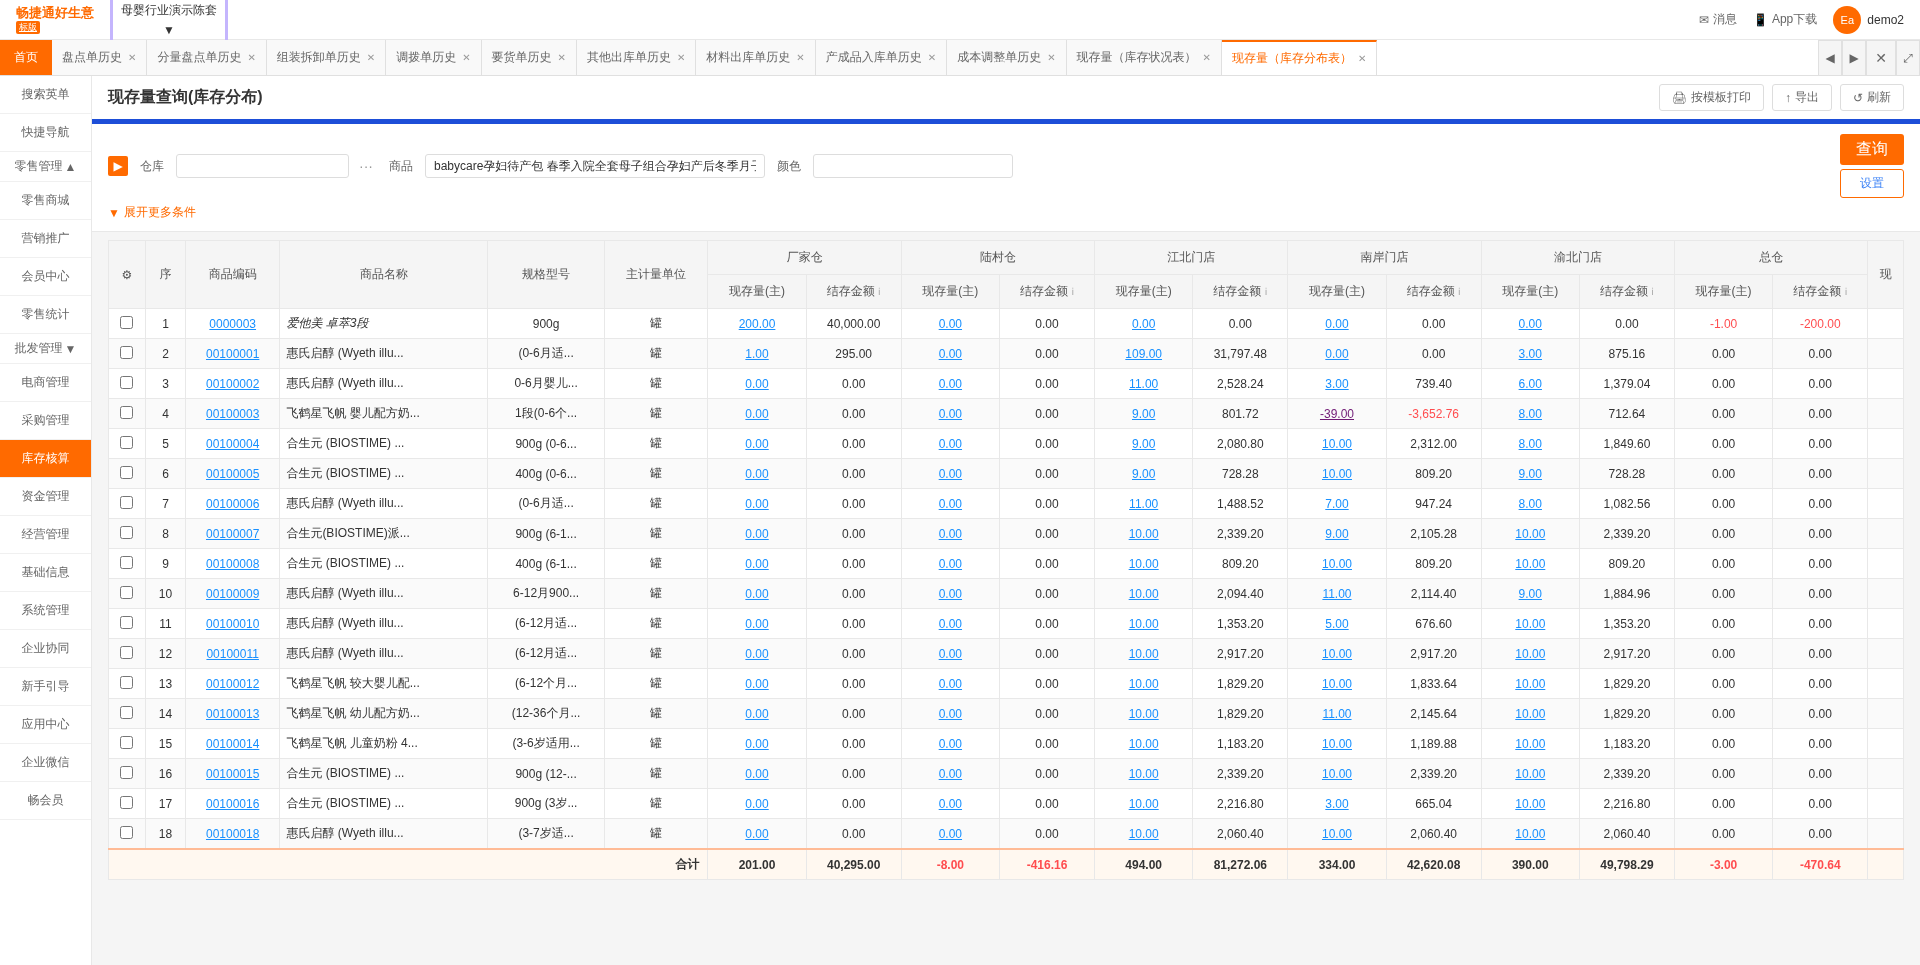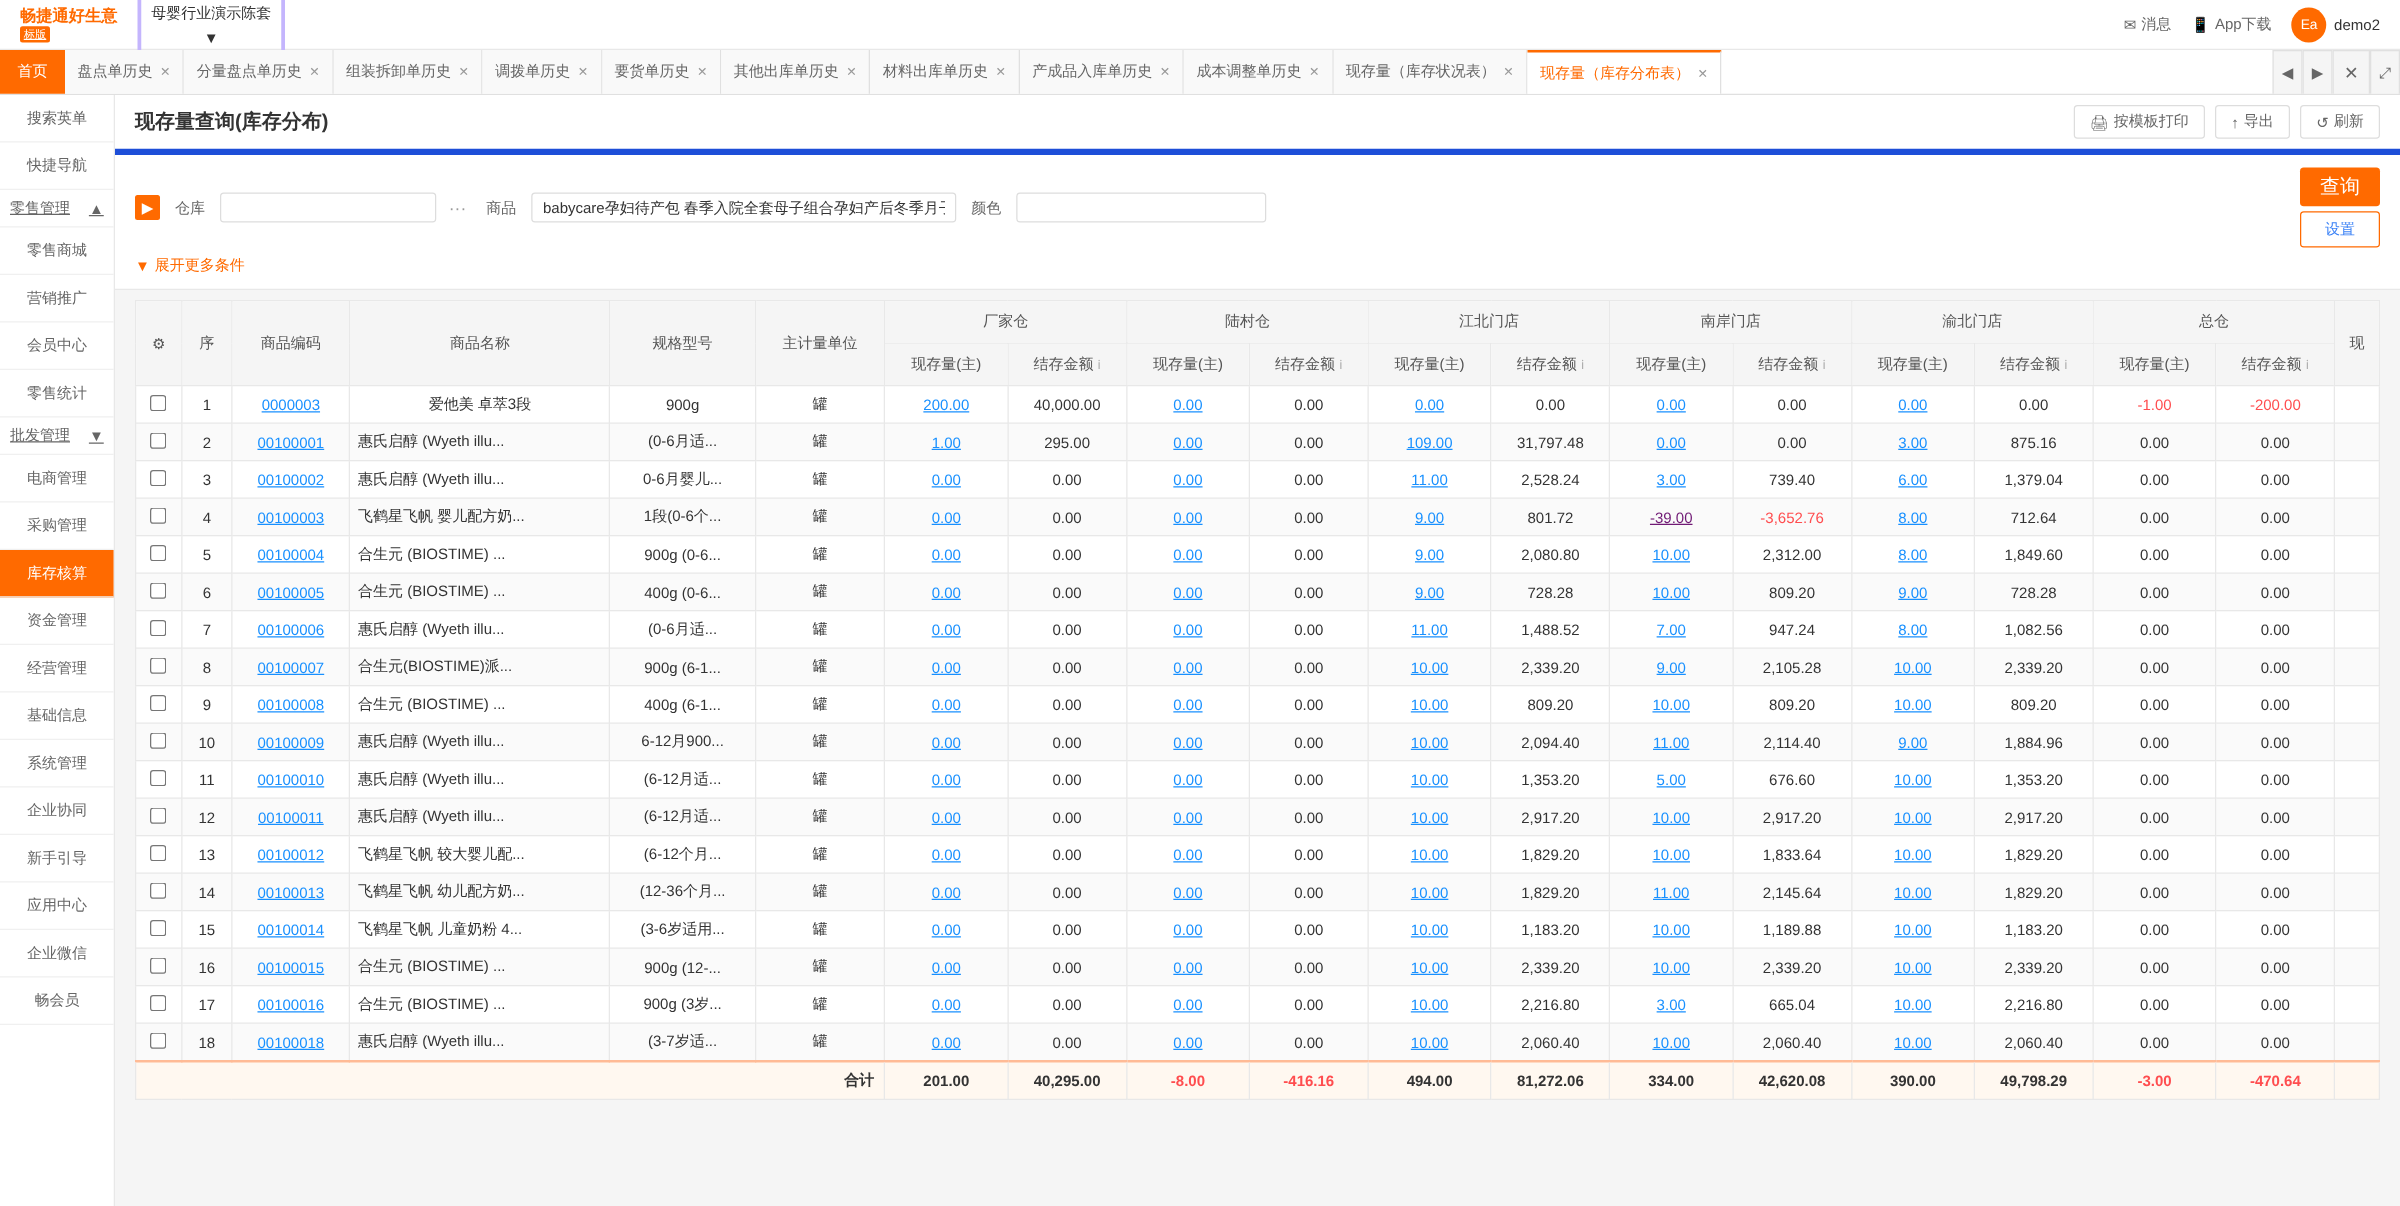--- a/index.html
+++ b/index.html
@@ -25,21 +25,21 @@
     .tab-home { padding: 0 14px; color: #fff; background: #ff6a00; height: 36px; display: flex; align-items: center; flex-shrink: 0; font-size: 12px; }
 
     
     .main-layout { display: flex; height: calc(965px - 40px - 36px); }
 
     
     .sidebar { width: 92px; background: #fff; border-right: 1px solid #e8e8e8; display: flex; flex-direction: column; overflow-y: auto; flex-shrink: 0; }
     .sidebar-item { padding: 10px 0; text-align: center; cursor: pointer; color: #666; font-size: 12px; border-bottom: 1px solid #f0f0f0; }
     .sidebar-item.active { background: #ff6a00; color: #fff; }
     .sidebar-section { padding: 6px 0; text-align: center; cursor: pointer; color: #666; font-size: 12px; display: flex; align-items: center; justify-content: center; gap: 2px; border-bottom: 1px solid #f0f0f0; }
-    .sidebar-section.has-arrow { justify-content: space-between; padding: 6px 8px; text-decoration: underline; }
+    .sidebar-section.has-arrow { padding: 6px 8px; }
 
     
     .content-area { flex: 1; display: flex; flex-direction: column; overflow: hidden; background: #f5f5f5; }
 
     
     .page-header { background: #fff; padding: 8px 16px; display: flex; align-items: center; justify-content: space-between; border-bottom: 5px solid #1d4ed8; }
     .page-title { font-size: 16px; color: #333; font-weight: bold; }
     .header-actions { display: flex; gap: 8px; align-items: center; }
     .btn-print { background: #fff; border: 1px solid #ddd; padding: 4px 12px; border-radius: 3px; cursor: pointer; color: #666; font-size: 12px; display: flex; align-items: center; gap: 4px; }
     .btn-export { background: #fff; border: 1px solid #ddd; padding: 4px 12px; border-radius: 3px; cursor: pointer; color: #666; font-size: 12px; display: flex; align-items: center; gap: 4px; }
@@ -274,21 +274,21 @@
             <th>结存金额 <span class="info-icon">ℹ</span></th>
             <th>现存量(主)</th>
             <th>结存金额 <span class="info-icon">ℹ</span></th>
           </tr>
         </thead>
         <tbody id="table-body">
         <tr>
     <td><input type="checkbox" style=""></td>
     <td class="col-num">1</td>
     <td><span class="col-link">0000003</span></td>
-    <td style="text-align:center;padding-left:6px;">爱他美 卓萃3段</td>
+    <td style="text-align:left;padding-left:6px;font-style:italic;">爱他美 卓萃3段</td>
     <td>900g</td>
     <td>罐</td>
     <td><span class="col-link">200.00</span></td>
     <td>40,000.00</td>
     <td><span class="col-link">0.00</span></td>
     <td>0.00</td>
     <td><span class="col-link">0.00</span></td>
     <td>0.00</td>
     <td class=""><span class="col-link" style="">0.00</span></td>
     <td class="">0.00</td>

